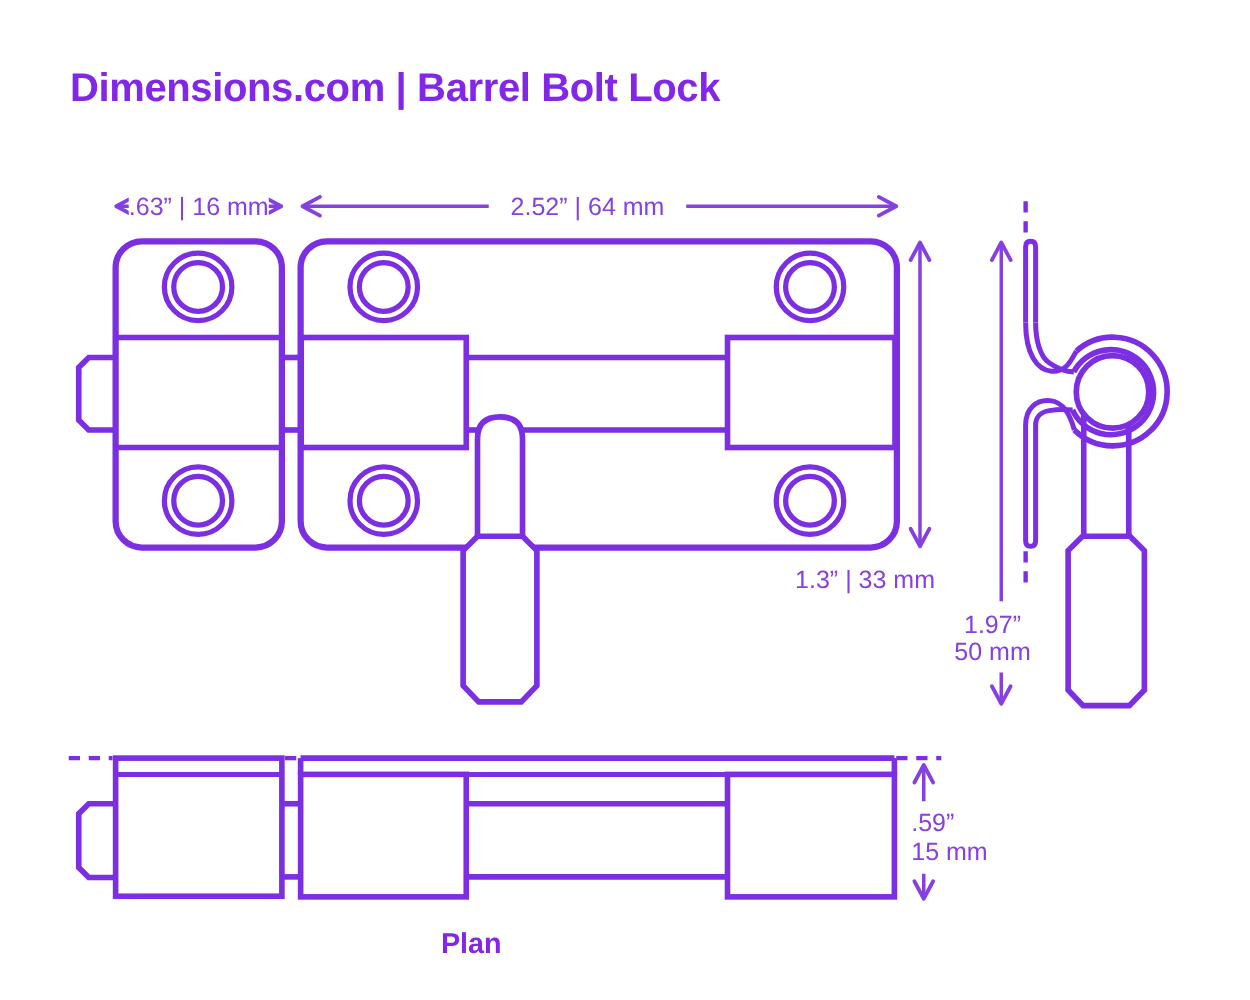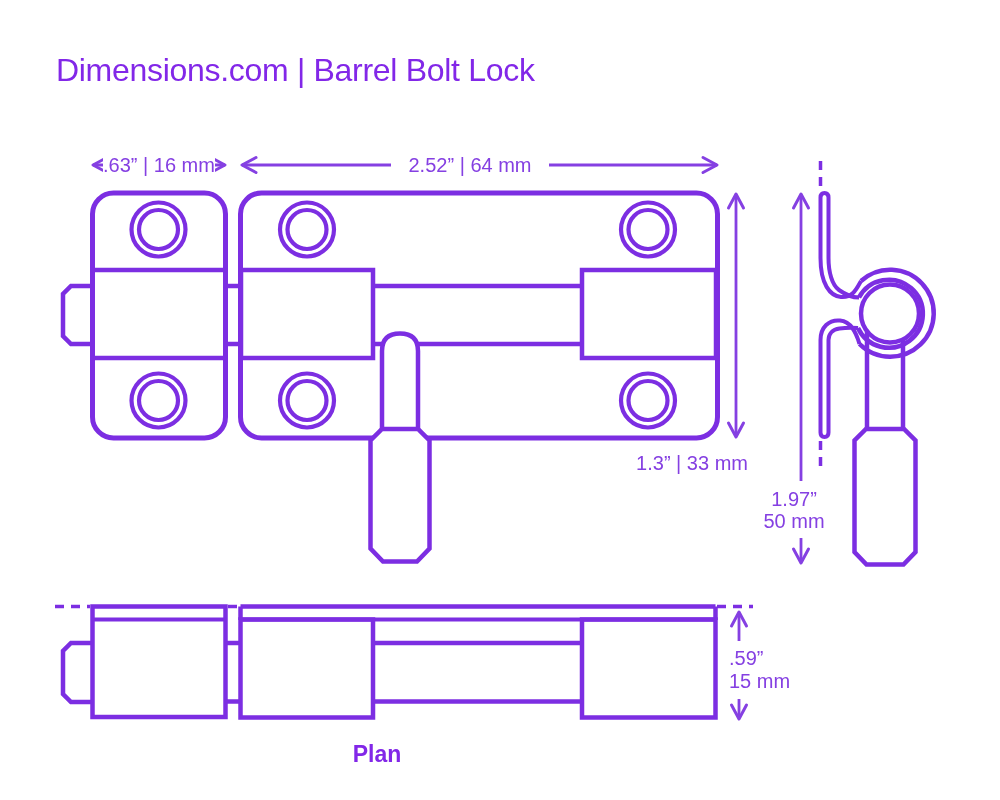--- a/index.html
+++ b/index.html
@@ -2,21 +2,21 @@
 <html><head>
 <meta charset="utf-8">
 <style>
   html,body{margin:0;padding:0;}
   body{
     width:1000px;height:800px;position:relative;background:#ffffff;
     font-family:"Liberation Sans", sans-serif;overflow:hidden;
   }
   .title{
     position:absolute;left:56px;top:52px;margin:0;
-    font-size:32px;font-weight:400;color:#8227E8;letter-spacing:-0.3px;
+    font-size:32px;font-weight:700;color:#8227E8;letter-spacing:-0.3px;
     white-space:nowrap;
   }
   svg{position:absolute;left:0;top:0;}
   .ln{stroke:#7C2EE2;fill:none;}
   .w5{stroke-width:5;}
   .w45{stroke-width:4.5;}
   .w4{stroke-width:4;}
   .hole{stroke-width:4.2;}
   .dimln{stroke:#8540E2;stroke-width:2.8;fill:none;}
   .chev{stroke:#8540E2;stroke-width:3;fill:none;stroke-linecap:round;stroke-linejoin:round;}

